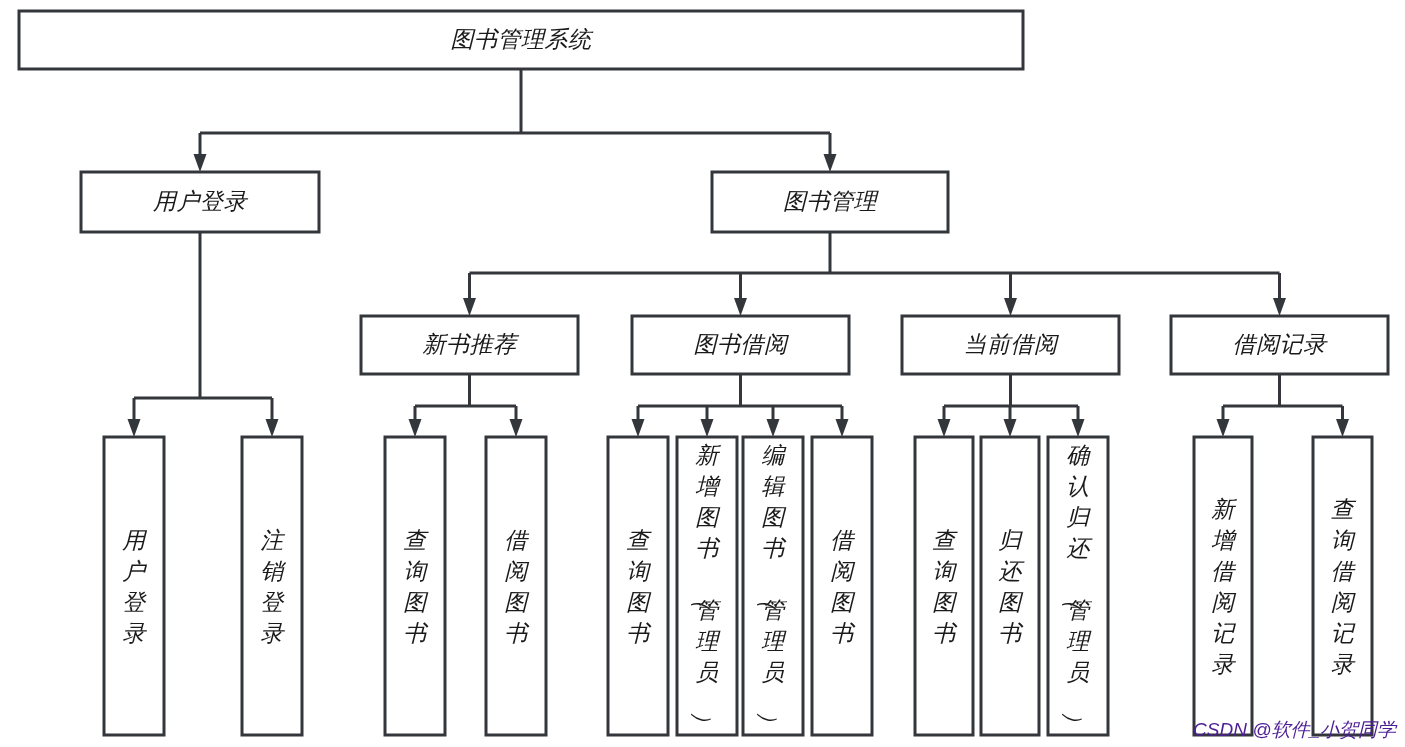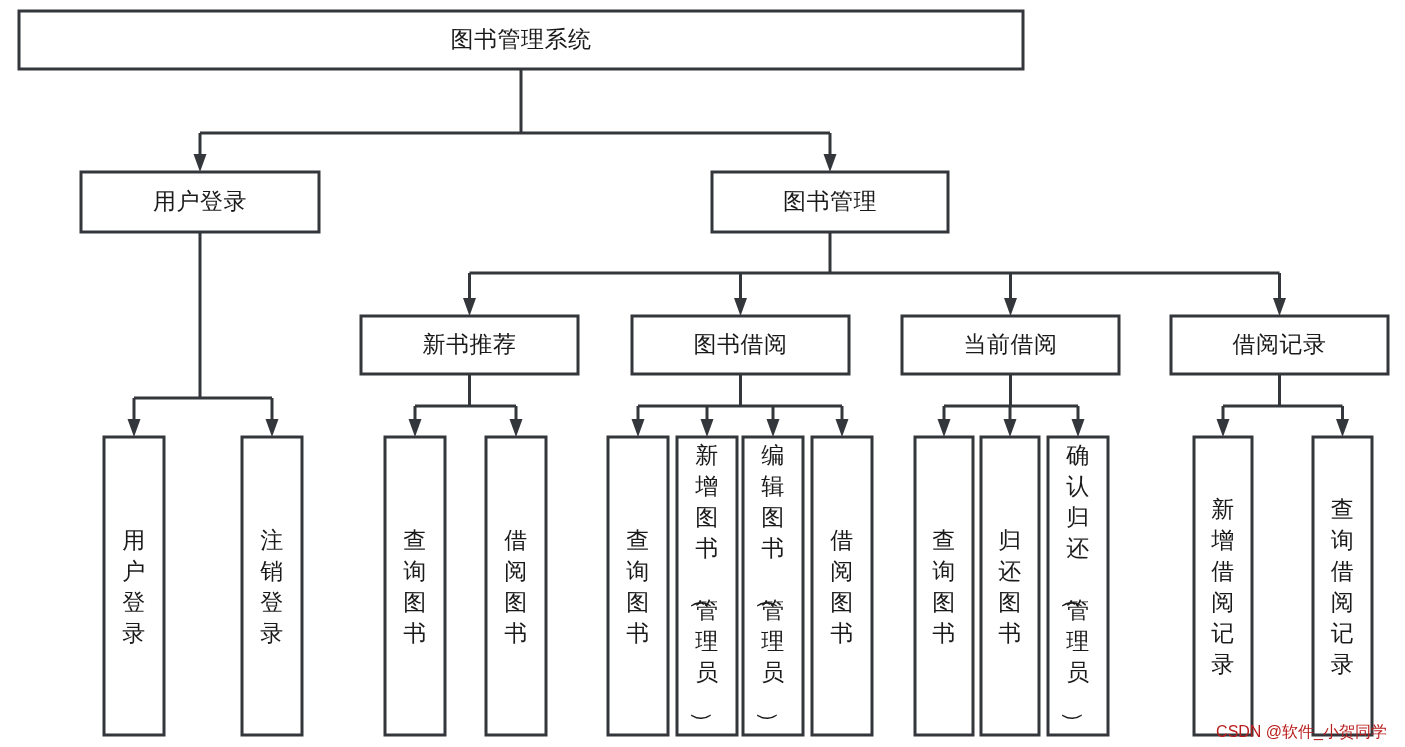--- a/index.html
+++ b/index.html
@@ -12,20 +12,21 @@
     width: 1405px;
     height: 747px;
     font-family: "Liberation Sans", "DejaVu Sans", sans-serif;
     overflow: hidden;
     position: relative;
   }
   #diagram-root {
     position: relative;
     width: 1405px;
     height: 747px;
+    font-style: italic;
   }
   svg.flow {
     position: absolute;
     left: 0;
     top: 0;
     width: 1405px;
     height: 747px;
     display: block;
   }
   .node-box {
@@ -52,25 +53,25 @@
     stroke: #33363b;
     stroke-width: 3;
     fill: none;
     stroke-linecap: butt;
   }
   .arrow-head {
     fill: #33363b;
   }
   .watermark {
     position: absolute;
-    right: 18px;
+    right: 9px;
     bottom: 4px;
     font-family: "Liberation Sans", "DejaVu Sans", sans-serif;
-    font-size: 16px;
-    color: #b91c1c;
+    font-size: 19px;
+    color: #4c1d95;
     white-space: nowrap;
     user-select: none;
     pointer-events: none;
   }
 </style>
 </head>
 <body>
 
 <div id="diagram-root">
   <svg class="flow" viewBox="0 0 1405 747" xmlns="http://www.w3.org/2000/svg">

